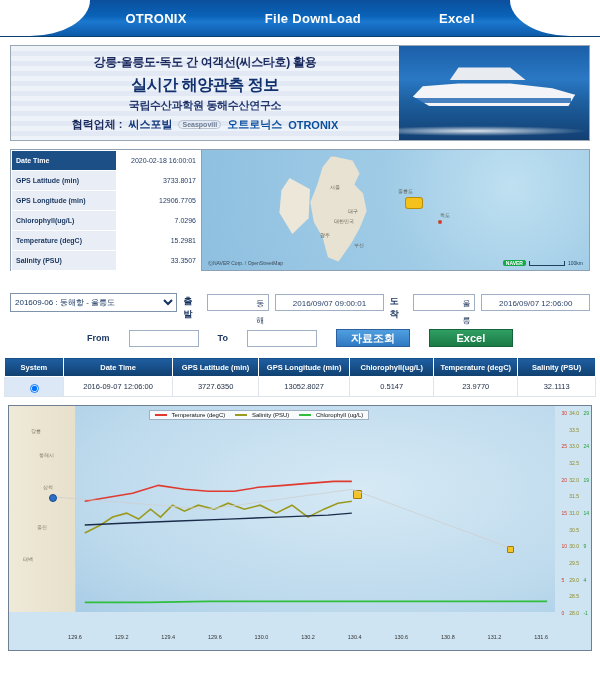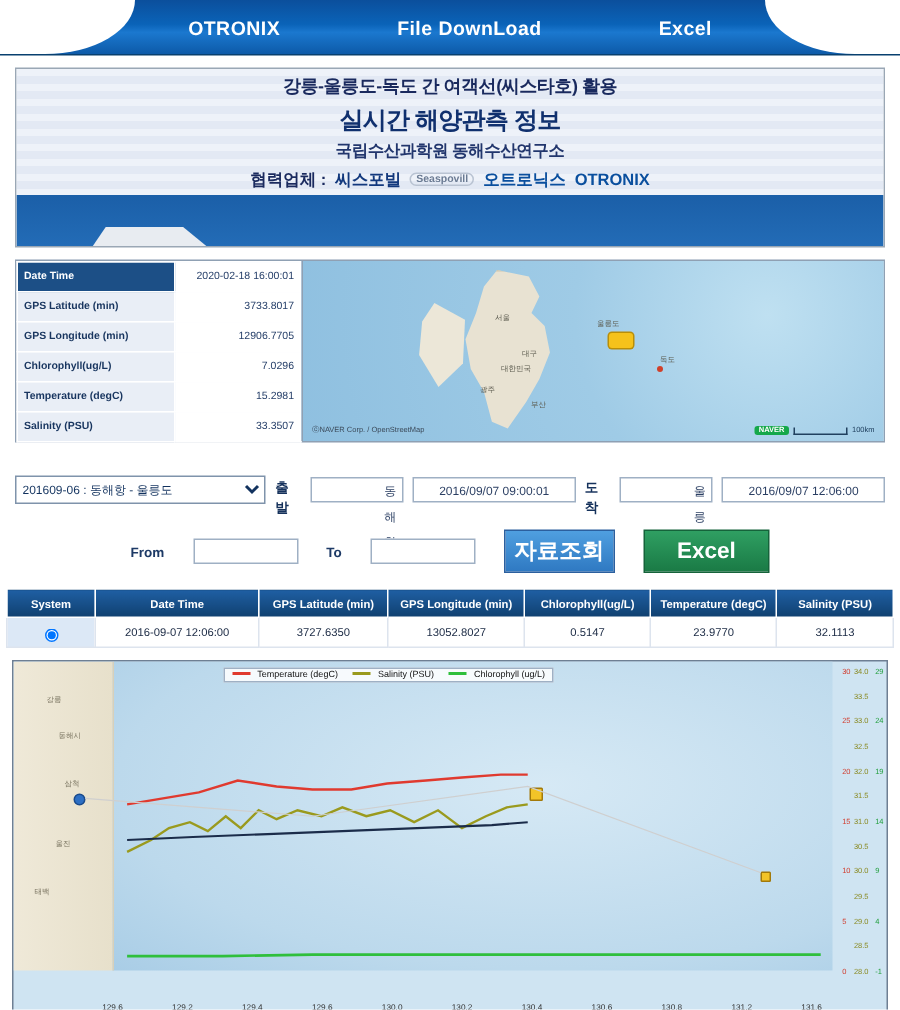--- a/index.html
+++ b/index.html
@@ -32,27 +32,26 @@
     position:absolute;left:0;right:0;top:0;height:36px;
     display:flex;align-items:center;justify-content:center;gap:78px;
   }
   .topnav a{
     color:#ffffff;text-decoration:none;font-weight:bold;font-size:13px;
     letter-spacing:.3px;
   }
   
   .banner{
     margin:8px 10px 0 10px;
-    height:120px;
+    height:96px;
     border:1px solid #9aa7b5;
     background:#ffffff;
     display:flex;
     box-sizing:border-box;
     overflow:hidden;
-    flex-direction:column;
   }
   .banner-left{
     flex:1 1 auto;
     background:repeating-linear-gradient(to bottom,#eef2f9 0px,#eef2f9 5px,#e3e9f4 5px,#e3e9f4 10px);
     display:flex;flex-direction:column;align-items:center;justify-content:center;
     padding:3px 4px;
     box-sizing:border-box;
   }
   .bn-line1{font-size:12px;font-weight:bold;color:#1a2a5e;letter-spacing:-.3px;}
   .bn-line2{font-size:16px;font-weight:bold;color:#10306e;letter-spacing:-.5px;margin:4px 0 2px;}
@@ -168,23 +167,23 @@
   .query2{
     margin:8px 10px 0 10px;
     display:flex;align-items:center;justify-content:center;gap:19px;
   }
   .query2 .lab{font-size:9px;color:#1d3a66;font-weight:bold;}
   .inp{
     width:70px;height:17px;border:1px solid #9fb0c4;background:#ffffff;
     font-size:8px;padding:0 4px;box-sizing:border-box;font-family:"Liberation Sans",sans-serif;
   }
   .btn{
-    height:29px;min-width:74px;border:1px solid #2b5f9e;
+    height:18px;min-width:74px;border:1px solid #2b5f9e;
     background:linear-gradient(to bottom,#4f9fe0,#2f79c2);
-    color:#ffffff;font-size:15px;font-weight:bold;cursor:pointer;
+    color:#ffffff;font-size:11px;font-weight:bold;cursor:pointer;
     font-family:"Liberation Sans",sans-serif;
   }
   .btn.green{
     border:1px solid #15633a;
     background:linear-gradient(to bottom,#2f9f62,#1a7a45);
     min-width:84px;
   }
   
   .results{
     margin:10px 4px 0 4px;

